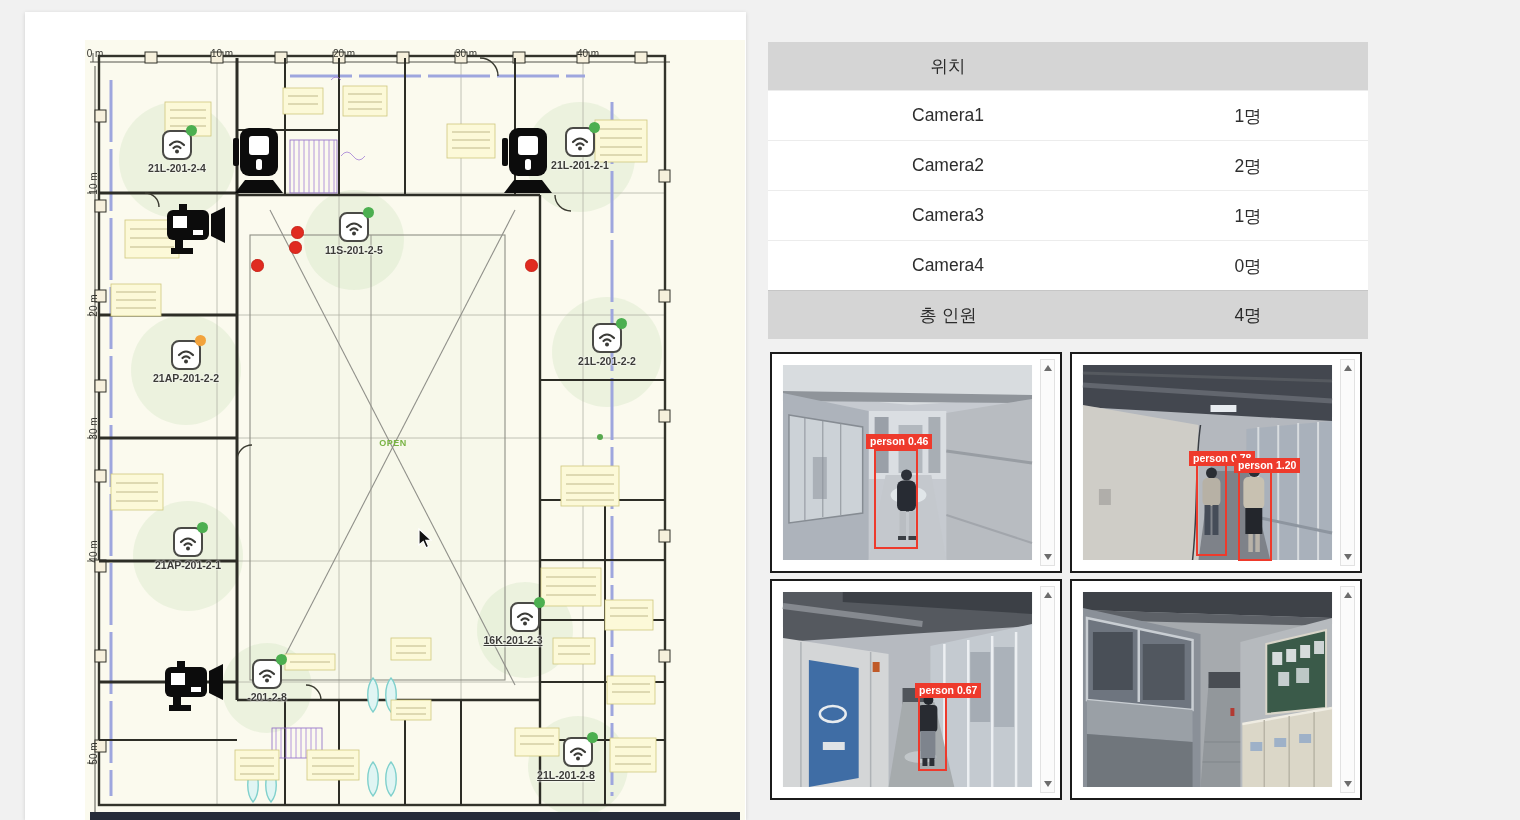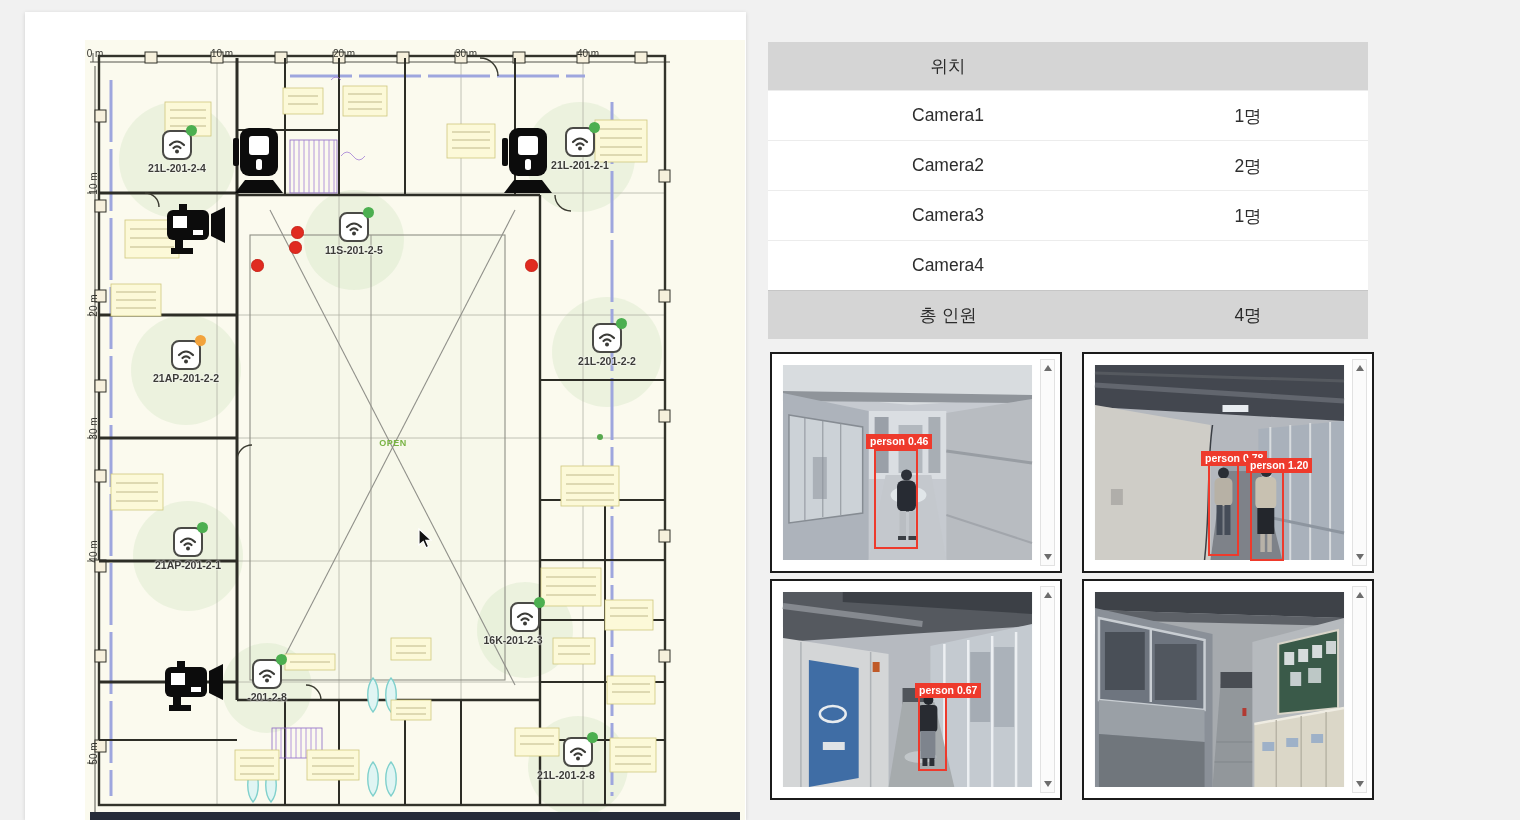--- a/index.html
+++ b/index.html
@@ -14,34 +14,34 @@
   .ruler-l{position:absolute;left:-6px;width:28px;text-align:center;font-size:10px;color:#33332d;
            transform:rotate(-90deg);white-space:nowrap;}
   .open-lbl{position:absolute;transform:translate(-50%,-50%);font-size:9px;font-weight:bold;color:#79b344;letter-spacing:.5px;}
 
   .ap{position:absolute;width:0;height:0;}
   .ap-ic{position:absolute;left:-15px;top:0;width:30px;height:30px;background:#fff;border:2.4px solid #4a4a46;
          border-radius:8px;box-sizing:border-box;}
   .ap-dot{position:absolute;left:9px;top:-5px;width:11px;height:11px;border-radius:50%;}
   .ap-lbl{position:absolute;left:-70px;top:32px;width:140px;text-align:center;font-size:10.5px;font-weight:bold;
           color:#3c3c38;text-shadow:0 0 2px #fff,0 0 2px #fff;white-space:nowrap;}
-  .ap-lbl.shift-l{transform:translateX(-12px);}
+  .ap-lbl.shift-l{transform:translateX(-12px);text-decoration:underline;}
   .cam{position:absolute;}
   .map-dot{position:absolute;width:13px;height:13px;border-radius:50%;background:#e02b20;box-shadow:0 0 1px #8c0f08 inset;}
   .cursor{position:absolute;}
 
   
   .tbl{position:absolute;left:768px;top:42px;width:600px;background:#fff;color:#2e2e2e;font-size:17.5px;}
   .trow{display:grid;grid-template-columns:60% 40%;height:49px;align-items:center;text-align:center;border-top:1px solid #ececec;}
   .trow.head,.trow.total{background:#d5d5d5;height:48px;border-top:none;color:#2b2b2b;}
   .trow.total{border-top:1px solid #c6c6c6;}
 
   
   .feeds{position:absolute;left:770px;top:352px;width:685px;height:448px;
-         display:grid;grid-template-columns:292px 292px;grid-template-rows:221px 221px;gap:6px 20px;}
+         display:grid;grid-template-columns:292px 292px;grid-template-rows:221px 221px;gap:6px 8px;}
   .cell{border:2px solid #1b1b1b;background:#fff;box-sizing:border-box;padding:5px;display:flex;}
   .photo{position:relative;flex:1;background:#fff;overflow:hidden;}
   .photo svg{display:block;width:100%;height:100%;}
   .sbar{width:15px;margin-left:2px;background:#fbfbfb;border:1px solid #e2e2e2;position:relative;box-sizing:border-box;}
   .sb-up,.sb-dn{position:absolute;left:0;width:100%;height:14px;display:flex;align-items:center;justify-content:center;}
   .sb-up{top:1px;} .sb-dn{bottom:1px;}
   .tri-up{width:0;height:0;border-left:4px solid transparent;border-right:4px solid transparent;border-bottom:6px solid #6d6d6d;}
   .tri-dn{width:0;height:0;border-left:4px solid transparent;border-right:4px solid transparent;border-top:6px solid #6d6d6d;}
   .det{position:absolute;border:2.5px solid #ee3a2c;box-sizing:border-box;}
   .det-lbl{position:absolute;background:#ee3a2c;color:#fff;font-size:10.5px;font-weight:bold;
@@ -527,20 +527,21 @@
     <div class="trow">
       <span>Camera2</span>
       <span>2명</span>
     </div>
     <div class="trow">
       <span>Camera3</span>
       <span>1명</span>
     </div>
     <div class="trow">
       <span>Camera4</span>
+      <span>0명</span>
     </div>
     <div class="trow total">
       <span>총 인원</span>
       <span>4명</span>
     </div>
   </div>
 
   <div class="feeds">
 
     <div class="cell">

